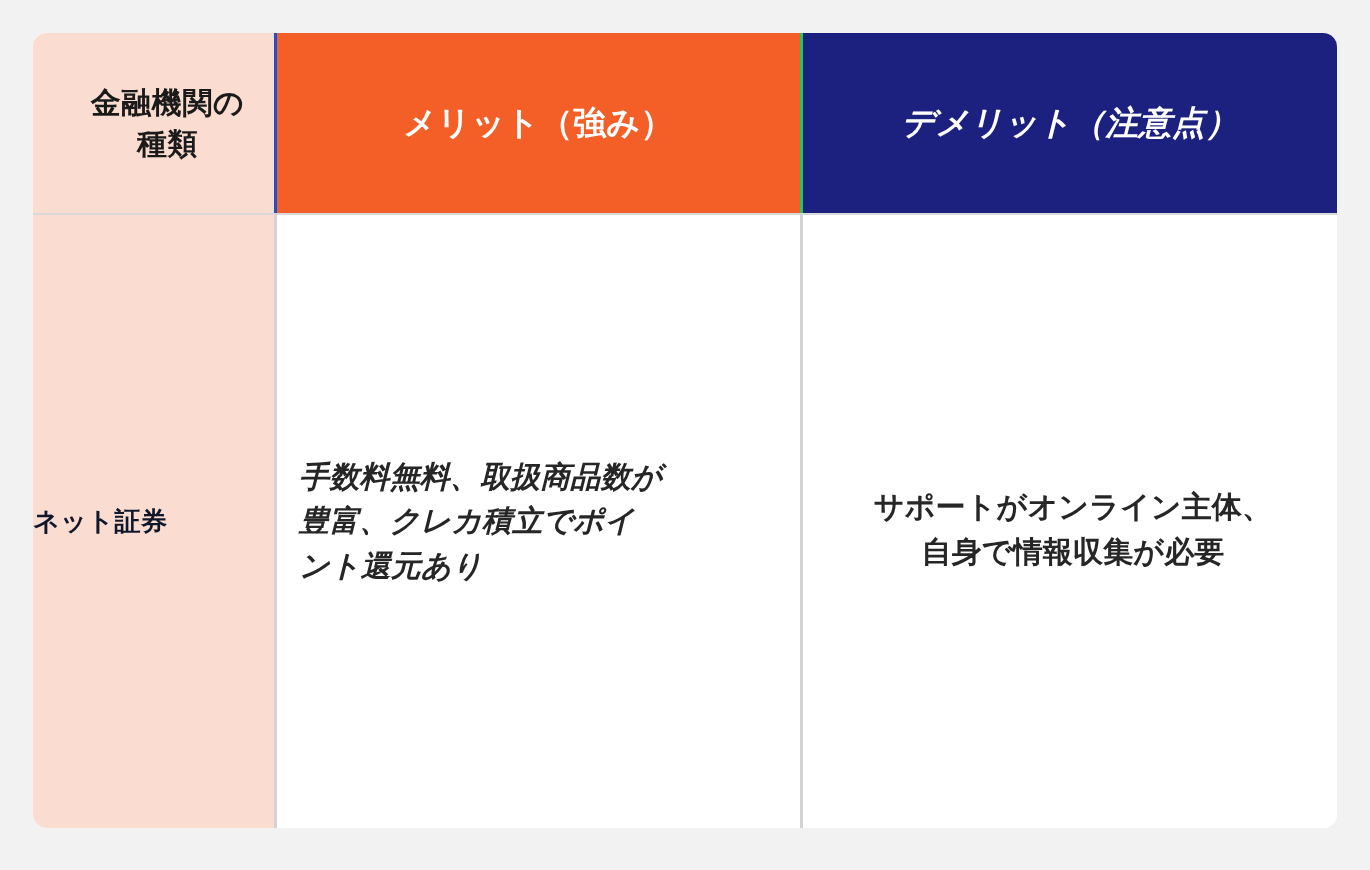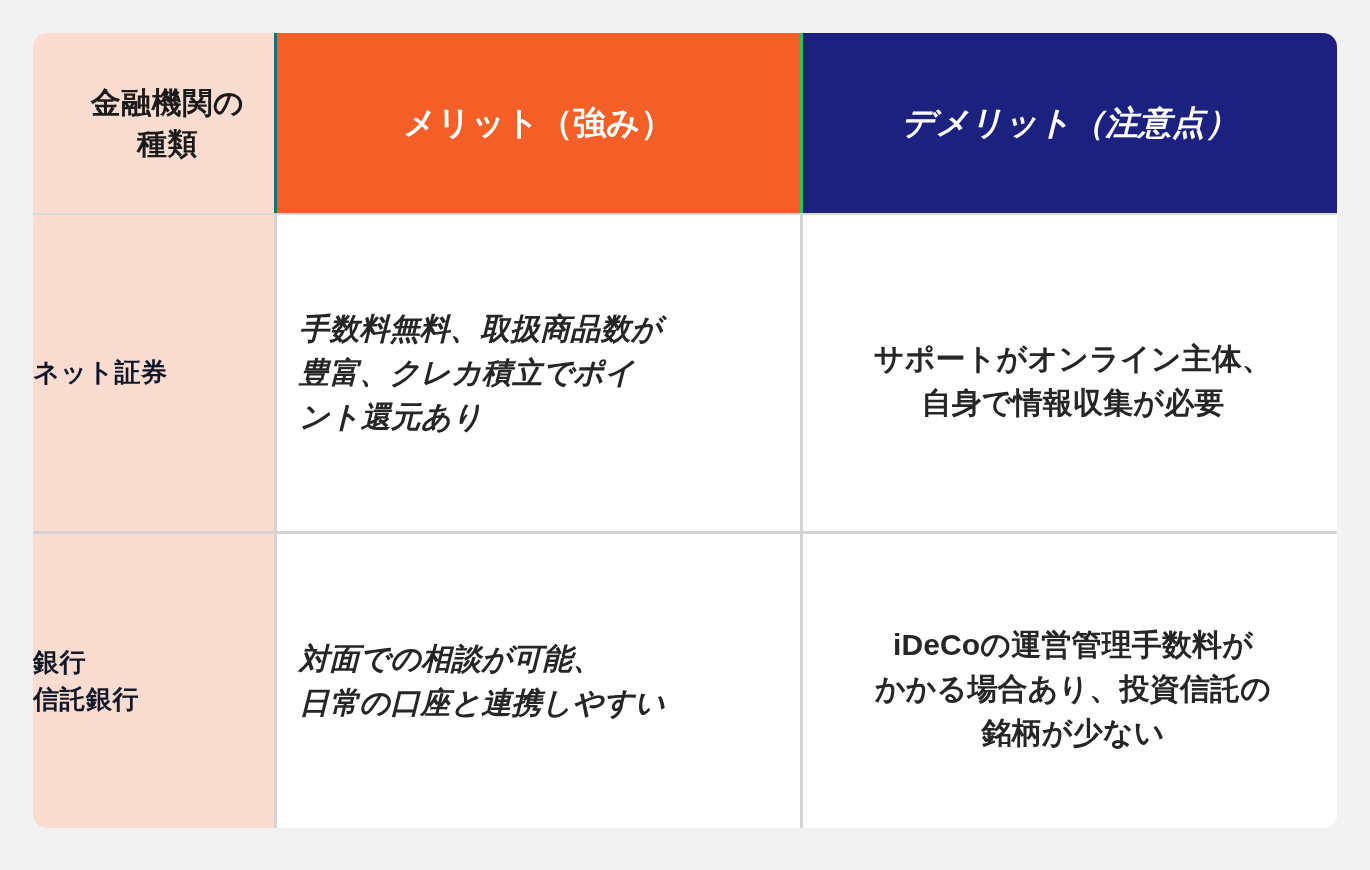--- a/index.html
+++ b/index.html
@@ -45,21 +45,21 @@
     text-align: center;
     font-weight: bold;
     box-sizing: border-box;
   }
   th.head-type {
     background: #fadcd1;
     color: #1a1a1a;
     font-size: 30px;
     line-height: 1.38;
     height: 180px;
-    border-right: 3px solid #0f766e;
+    border-right: 3px solid #1d4ed8;
     letter-spacing: 0.02em;
     padding-left: 28px;
   }
   th.head-merit {
     background: #f45f28;
     color: #ffffff;
     font-size: 33px;
     height: 180px;
     letter-spacing: 0.01em;
   }
@@ -153,30 +153,15 @@
         <td class="cell-merit">
           <span class="cell-line">手数料無料、取扱商品数が</span>
           <span class="cell-line">豊富、クレカ積立でポイ</span>
           <span class="cell-line">ント還元あり</span>
         </td>
         <td class="cell-demerit">
           <span class="cell-line">サポートがオンライン主体、</span>
           <span class="cell-line">自身で情報収集が必要</span>
         </td>
       </tr>
-      <tr class="row-2">
-        <td class="cell-type">
-          <span class="cell-line">銀行</span>
-          <span class="cell-line">信託銀行</span>
-        </td>
-        <td class="cell-merit">
-          <span class="cell-line">対面での相談が可能、</span>
-          <span class="cell-line">日常の口座と連携しやすい</span>
-        </td>
-        <td class="cell-demerit">
-          <span class="cell-line">iDeCoの運営管理手数料が</span>
-          <span class="cell-line">かかる場合あり、投資信託の</span>
-          <span class="cell-line">銘柄が少ない</span>
-        </td>
-      </tr>
     </tbody>
   </table>
 </div>
 
 </body></html>

